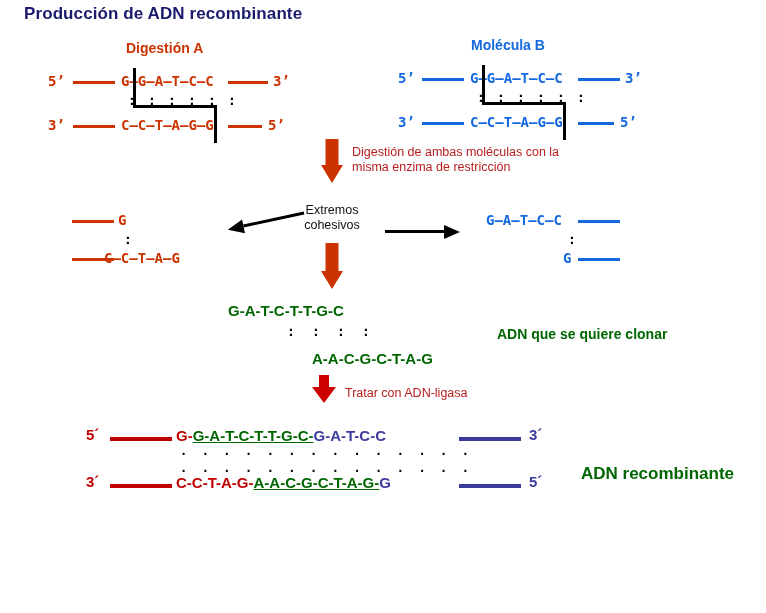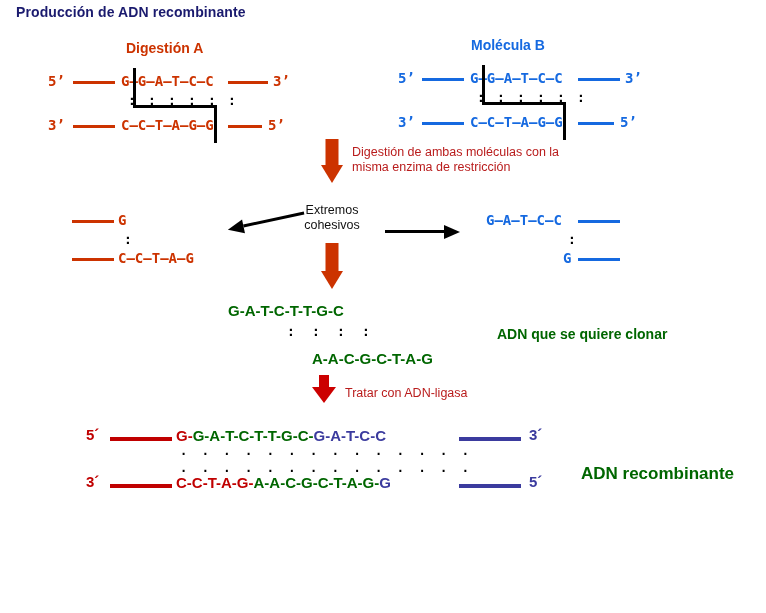--- a/index.html
+++ b/index.html
@@ -7,22 +7,22 @@
     width:766px;height:613px;
     background:#ffffff;
     font-family:"Liberation Sans", sans-serif;
     position:relative;
     overflow:hidden;
   }
   .abs{position:absolute;}
 
   
   #title{
-    left:16px;top:4px;
-    font-size:14px;font-weight:bold;
+    left:24px;top:4px;
+    font-size:17px;font-weight:bold;
     color:#1a1a6e;
     letter-spacing:0.1px;
     white-space:nowrap;
   }
 
   
   .mol-head{font-size:14px;font-weight:bold;white-space:nowrap;}
   #molA-title{left:126px;top:40px;color:#cc3300;}
   #molB-title{left:471px;top:37px;color:#1569e0;}
 
@@ -85,21 +85,21 @@
     text-align:center;white-space:pre-line;
   }
   .glabel{font-size:14px;font-weight:bold;color:#006600;white-space:nowrap;}
 
   
   .fseq{
     font-family:"Liberation Sans", sans-serif;
     font-weight:bold;font-size:15px;white-space:nowrap;
   }
   .fseq .r{color:#c00000;}
-  .fseq .g{color:#006600;}
+  .fseq .g{color:#006600;text-decoration:underline;}
   .fseq .p{color:#3b3b9e;}
 
   .gseq{
     font-family:"Liberation Sans", sans-serif;
     font-weight:bold;font-size:15px;color:#006600;white-space:nowrap;
   }
   .dk-red-txt{color:#c00000;font-family:"Liberation Sans",sans-serif;font-weight:bold;font-size:15px;}
   .purple-txt{color:#3b3b9e;font-family:"Liberation Sans",sans-serif;font-weight:bold;font-size:15px;}
 
   
@@ -220,21 +220,21 @@
   <div class="head" style="top:28px;border-top:18px solid #cc3300;"></div>
 </div>
 
 <div class="abs bar red" style="left:72px;top:220px;width:42px;"></div>
 <div class="abs seq seq14 red" style="left:118px;top:212px;">G</div>
 <div class="abs hb" style="left:124px;top:235px;">
     <span>·</span>
     <span>·</span>
   </div>
 <div class="abs bar red" style="left:72px;top:258px;width:42px;"></div>
-<div class="abs seq seq14 red" style="left:118px;top:250px;">C–C–T–A–G</div>
+<div class="abs seq seq14 red" style="left:104px;top:250px;">C–C–T–A–G</div>
 
 <div class="abs seq seq14 blue" style="left:486px;top:212px;">G–A–T–C–C</div>
 <div class="abs bar blue" style="left:578px;top:220px;width:42px;"></div>
 <div class="abs hb" style="left:568px;top:235px;">
     <span>·</span>
     <span>·</span>
   </div>
 <div class="abs seq seq14 blue" style="left:563px;top:250px;">G</div>
 <div class="abs bar blue" style="left:578px;top:258px;width:42px;"></div>
 

